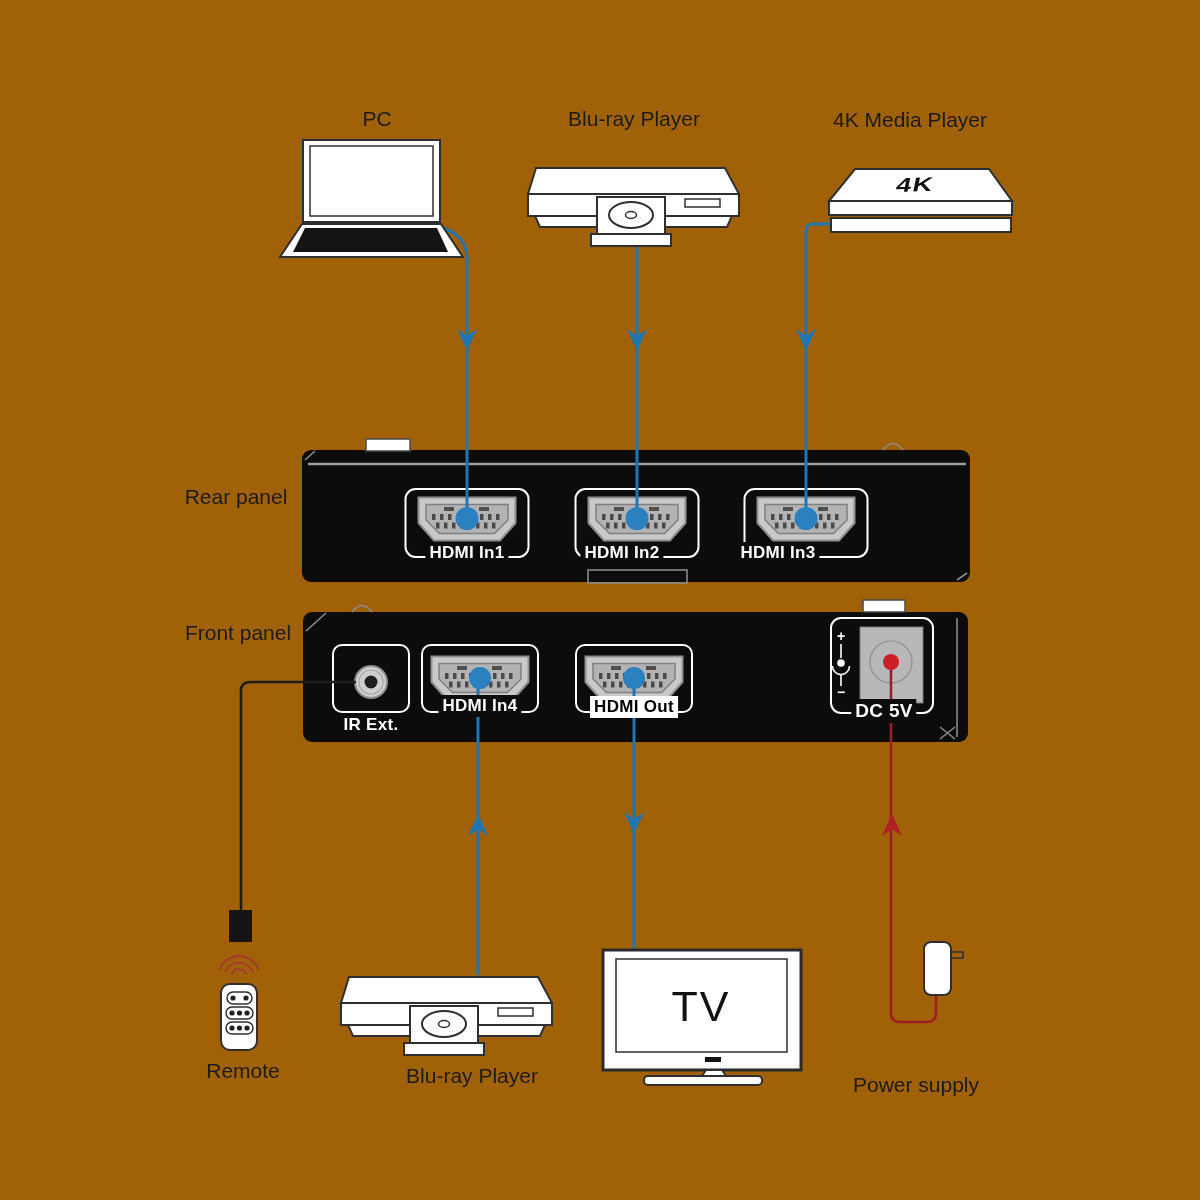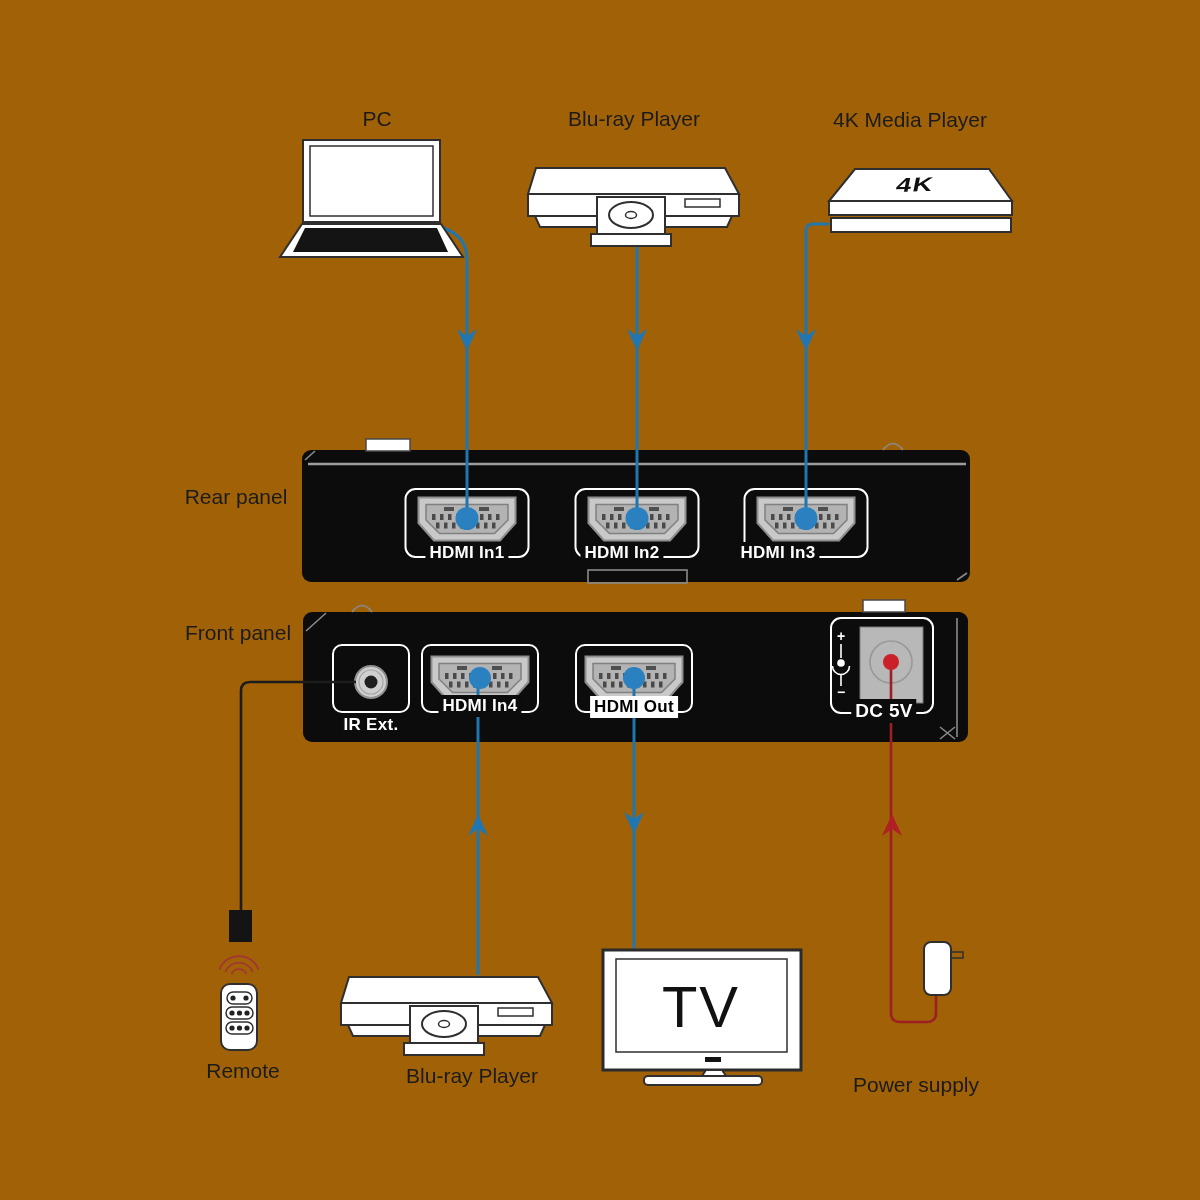--- a/index.html
+++ b/index.html
@@ -11,21 +11,21 @@
   #art{position:absolute;left:0;top:0;z-index:2;}
   .label{position:absolute;z-index:3;transform:translate(-50%,-50%);white-space:nowrap;
          color:#1b1b1b;font-size:21px;}
   .port-label{position:absolute;z-index:3;transform:translate(-50%,-50%);white-space:nowrap;
          color:#ffffff;background:var(--panel-black,#0c0c0c);font-size:17px;font-weight:bold;
          letter-spacing:.3px;padding:1px 4px;}
   .port-label.inverse{color:#000;background:#fff;text-align:right;}
   .dc-label{font-size:19px;}
   .polarity{position:absolute;z-index:3;transform:translate(-50%,-50%);color:#fff;
          font-size:14px;font-weight:bold;}
-  .tv-text{position:absolute;z-index:3;transform:translate(-50%,-50%);font-size:58px;
+  .tv-text{position:absolute;z-index:3;transform:translate(-50%,-50%);font-size:43px;
          color:#111;letter-spacing:2px;}
   .badge-4k{position:absolute;z-index:3;transform:translate(-50%,-50%) skewX(-14deg) scaleX(1.35) rotate(-2deg);
          font-size:20px;font-weight:bold;color:#111;letter-spacing:1px;}
   
   .c-blue{stroke:var(--cable-blue,#2176b0);stroke-width:3;fill:none;}
   .c-red{stroke:var(--cable-red,#9e1f23);stroke-width:2.6;fill:none;}
   .c-black{stroke:#1c1c1c;stroke-width:2.6;fill:none;}
   .arrow-blue{fill:var(--cable-blue,#2176b0);stroke:none;}
   .arrow-red{fill:var(--arrow-red,#b01f24);stroke:none;}
   .dot-blue{fill:var(--dot-blue,#2b80bf);}

